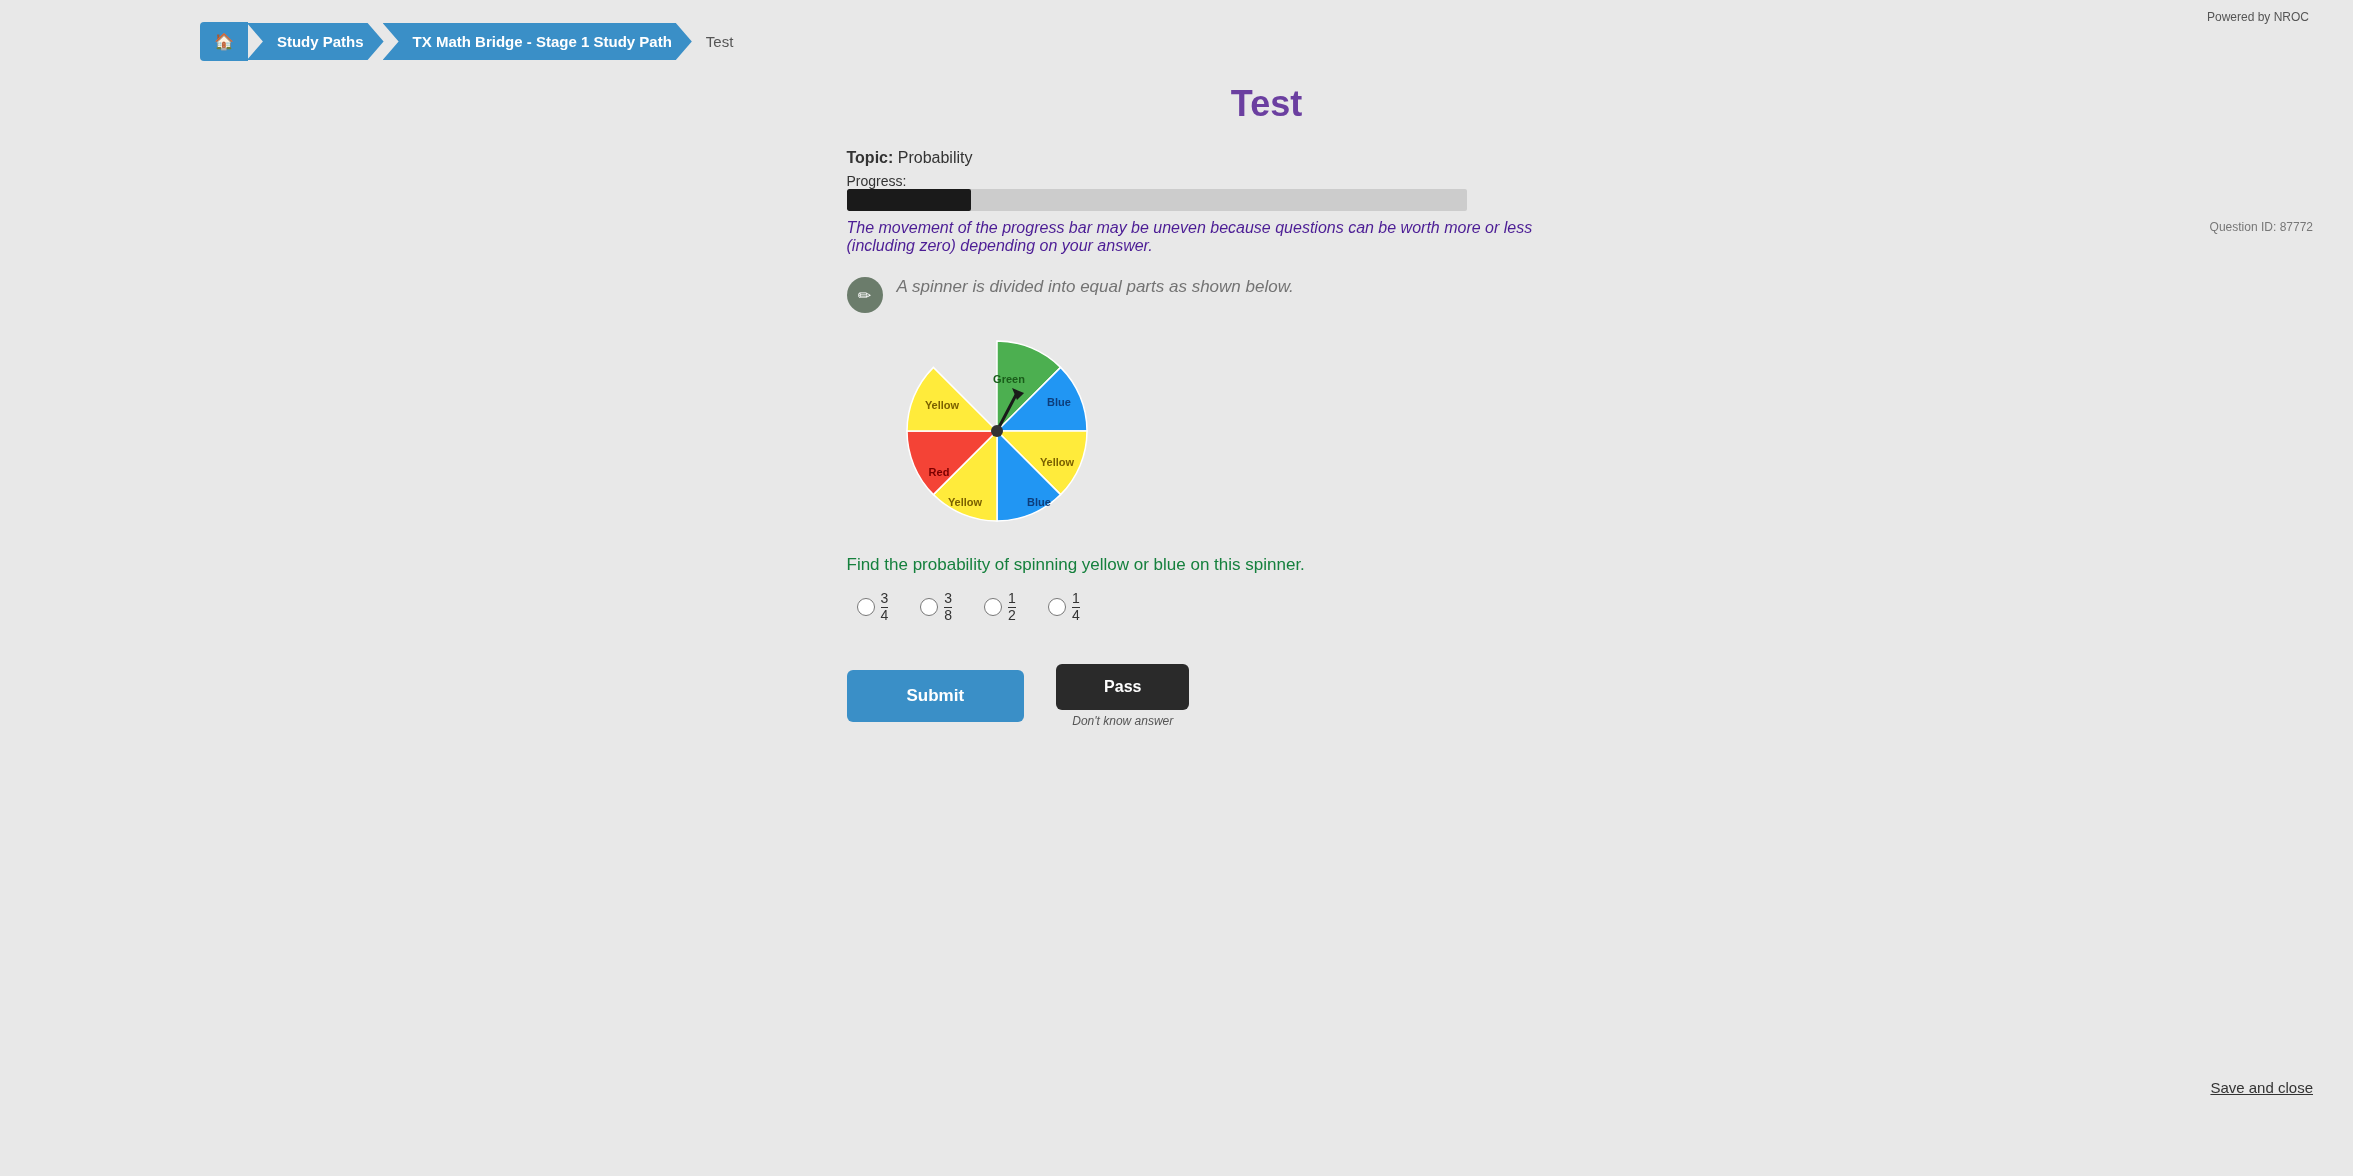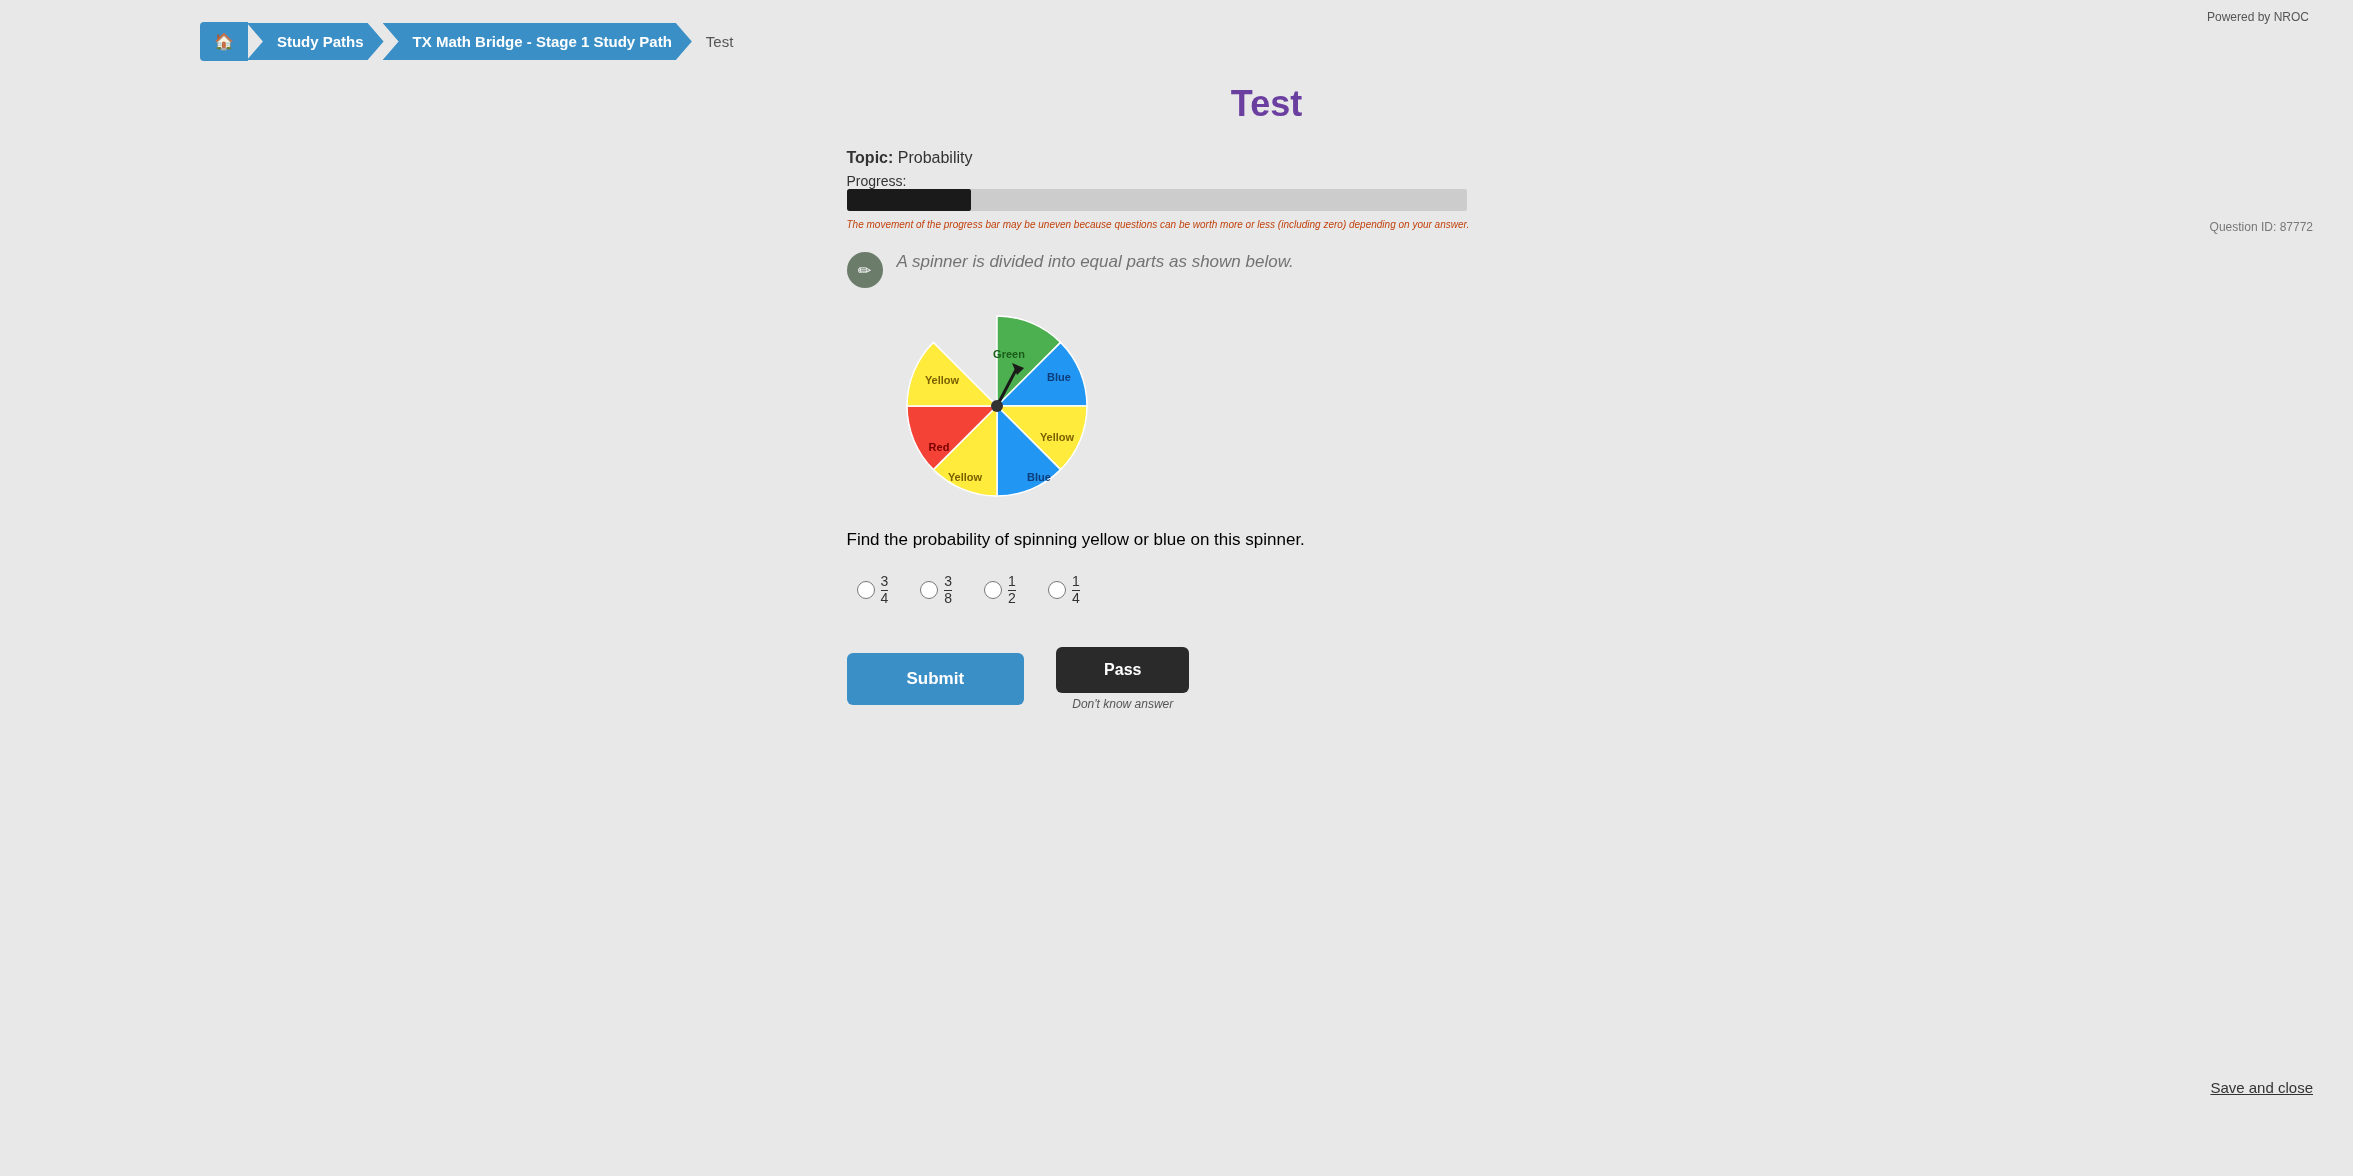--- a/index.html
+++ b/index.html
@@ -89,23 +89,23 @@
       overflow: hidden;
     }
     .progress-bar-fill {
       height: 100%;
       background: #1a1a1a;
       width: 20%;
       border-radius: 2px;
     }
 
     .progress-note {
-      font-size: 10px;
+      font-size: 16px;
       font-style: italic;
-      color: #c2410c;
+      color: #4c1d95;
       margin-bottom: 20px;
       max-width: 700px;
     }
 
     .question-section {
       display: flex;
       align-items: flex-start;
       gap: 14px;
       margin-bottom: 18px;
     }
@@ -131,22 +131,22 @@
       font-style: italic;
     }
 
     
     .spinner-container {
       margin: 16px 0 20px 50px;
     }
 
     .find-probability {
       font-size: 17px;
-      margin-bottom: 24px;
-      color: #000000;
+      margin-bottom: 16px;
+      color: #15803d;
     }
 
     
     .answer-options {
       display: flex;
       align-items: center;
       gap: 32px;
       margin-bottom: 40px;
       margin-left: 10px;
     }

